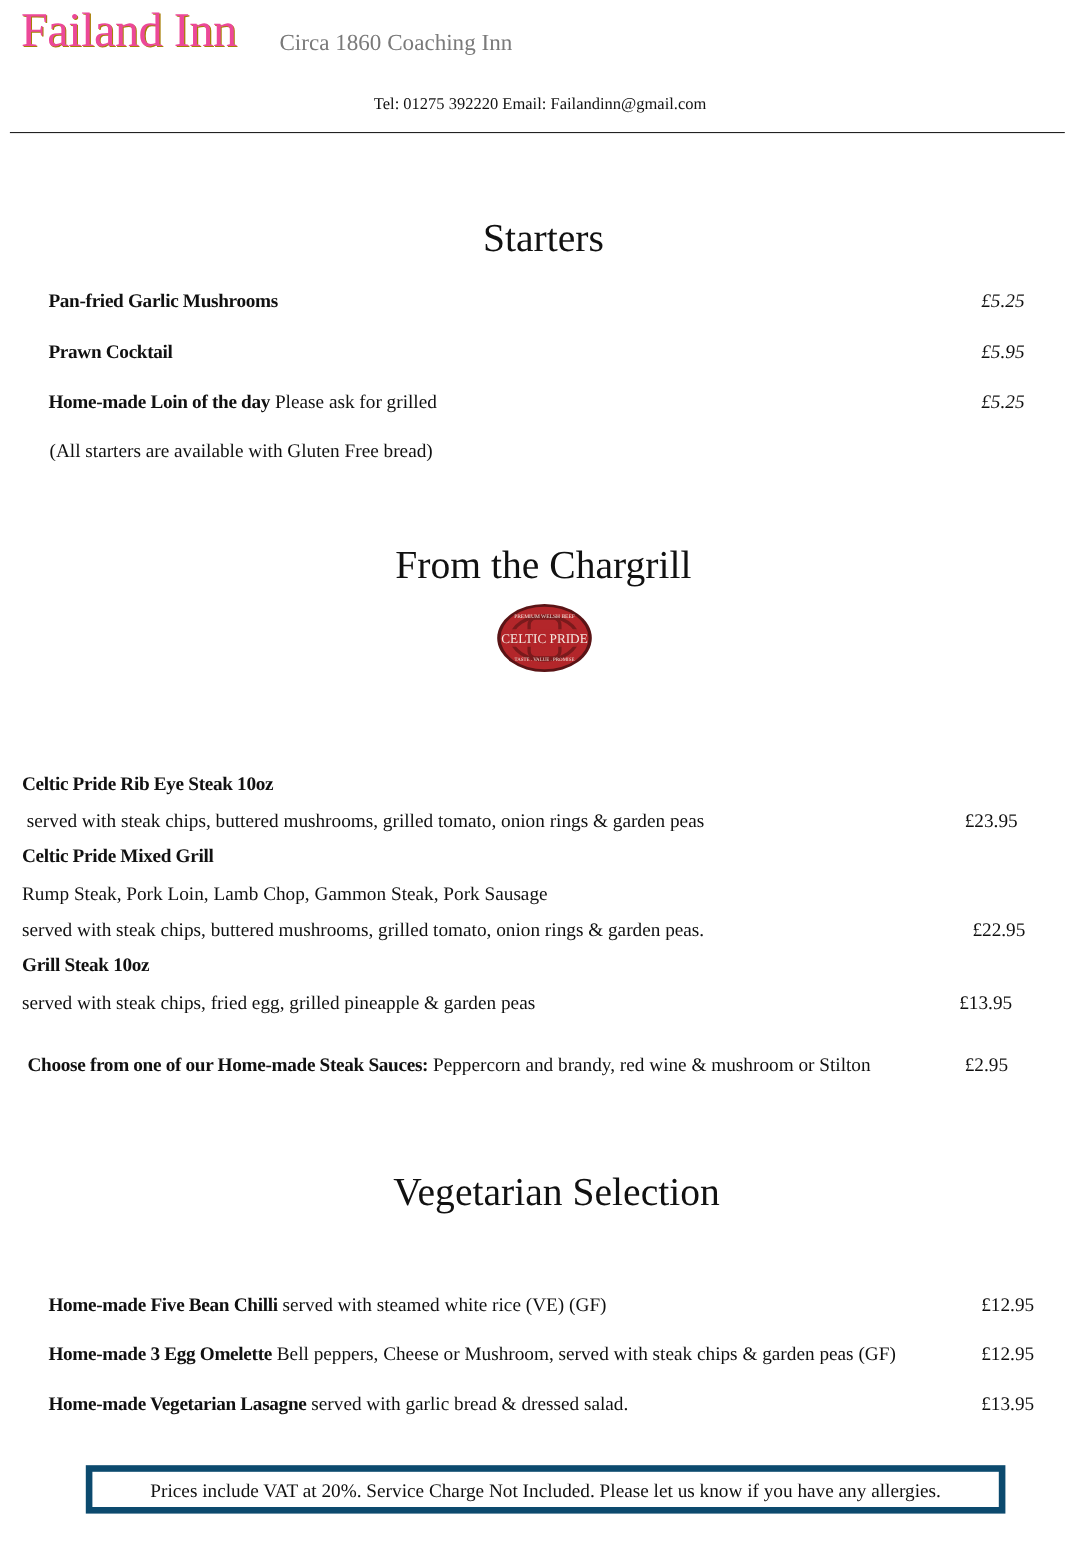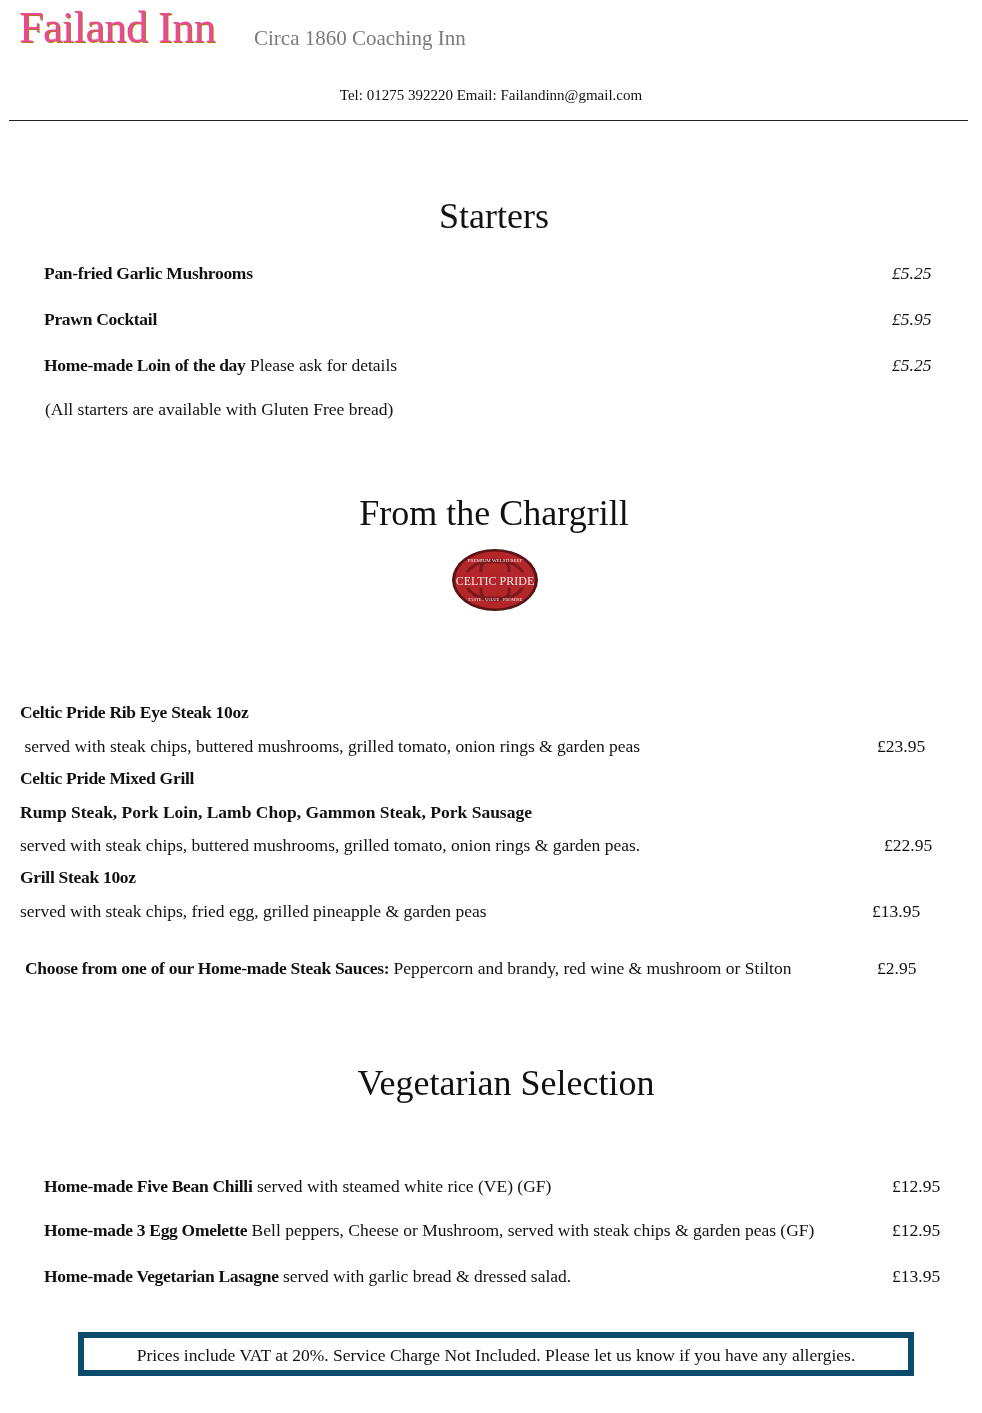--- a/index.html
+++ b/index.html
@@ -36,21 +36,21 @@
 <div class="abs rule"></div>
 
 <div class="abs heading" style="top:195px;width:988px;">Starters</div>
 
 <div class="abs item" style="left:44px;top:263px;"><b>Pan-fried Garlic Mushrooms</b><span></span></div>
 <div class="abs price" style="left:892px;top:263px;">£5.25</div>
 
 <div class="abs item" style="left:44px;top:309px;"><b>Prawn Cocktail</b><span></span></div>
 <div class="abs price" style="left:892px;top:309px;">£5.95</div>
 
-<div class="abs item" style="left:44px;top:355px;"><b>Home-made Loin of the day</b><span> Please ask for details</span></div>
+<div class="abs item" style="left:44px;top:355px;"><b>Home-made Loin of the day</b><span> Please ask for grilled</span></div>
 <div class="abs price" style="left:892px;top:355px;">£5.25</div>
 
 <div class="abs item" style="left:45px;top:399px;">(All starters are available with Gluten Free bread)</div>
 
 <div class="abs heading" style="top:492px;width:988px;">From the Chargrill</div>
 
 <div class="abs logo">
   <svg width="88" height="64" viewBox="0 0 88 64">
     <ellipse cx="44" cy="32" rx="43" ry="31" fill="#5a1416"></ellipse>
     <ellipse cx="44" cy="32" rx="40" ry="28.5" fill="#b3262a"></ellipse>
@@ -61,21 +61,21 @@
     <text x="44" y="14" text-anchor="middle" font-family="Liberation Serif, serif" font-size="5" fill="#f4e9e0">PREMIUM WELSH BEEF</text>
     <text x="44" y="53" text-anchor="middle" font-family="Liberation Serif, serif" font-size="4.5" fill="#f4e9e0">TASTE . VALUE . PROMISE</text>
   </svg>
 </div>
 
 <div class="abs item" style="left:20px;top:702px;"><b>Celtic Pride Rib Eye Steak 10oz</b></div>
 <div class="abs item" style="left:20px;top:736px;white-space:pre;"> served with steak chips, buttered mushrooms, grilled tomato, onion rings &amp; garden peas</div>
 <div class="abs price upright" style="left:877px;top:736px;">£23.95</div>
 
 <div class="abs item" style="left:20px;top:768px;"><b>Celtic Pride Mixed Grill</b></div>
-<div class="abs item" style="left:20px;top:802px;font-weight:bold;">Rump Steak, Pork Loin, Lamb Chop, Gammon Steak, Pork Sausage</div>
+<div class="abs item" style="left:20px;top:802px;">Rump Steak, Pork Loin, Lamb Chop, Gammon Steak, Pork Sausage</div>
 <div class="abs item" style="left:20px;top:835px;">served with steak chips, buttered mushrooms, grilled tomato, onion rings &amp; garden peas.</div>
 <div class="abs price upright" style="left:872px;top:835px;margin-left:12px;">£22.95</div>
 
 <div class="abs item" style="left:20px;top:867px;"><b>Grill Steak 10oz</b></div>
 <div class="abs item" style="left:20px;top:901px;">served with steak chips, fried egg, grilled pineapple &amp; garden peas</div>
 <div class="abs price upright" style="left:872px;top:901px;">£13.95</div>
 
 <div class="abs item" style="left:25px;top:958px;"><b>Choose from one of our Home-made Steak Sauces:</b><span> Peppercorn and brandy, red wine &amp; mushroom or Stilton</span></div>
 <div class="abs price upright" style="left:877px;top:958px;">£2.95</div>
 

